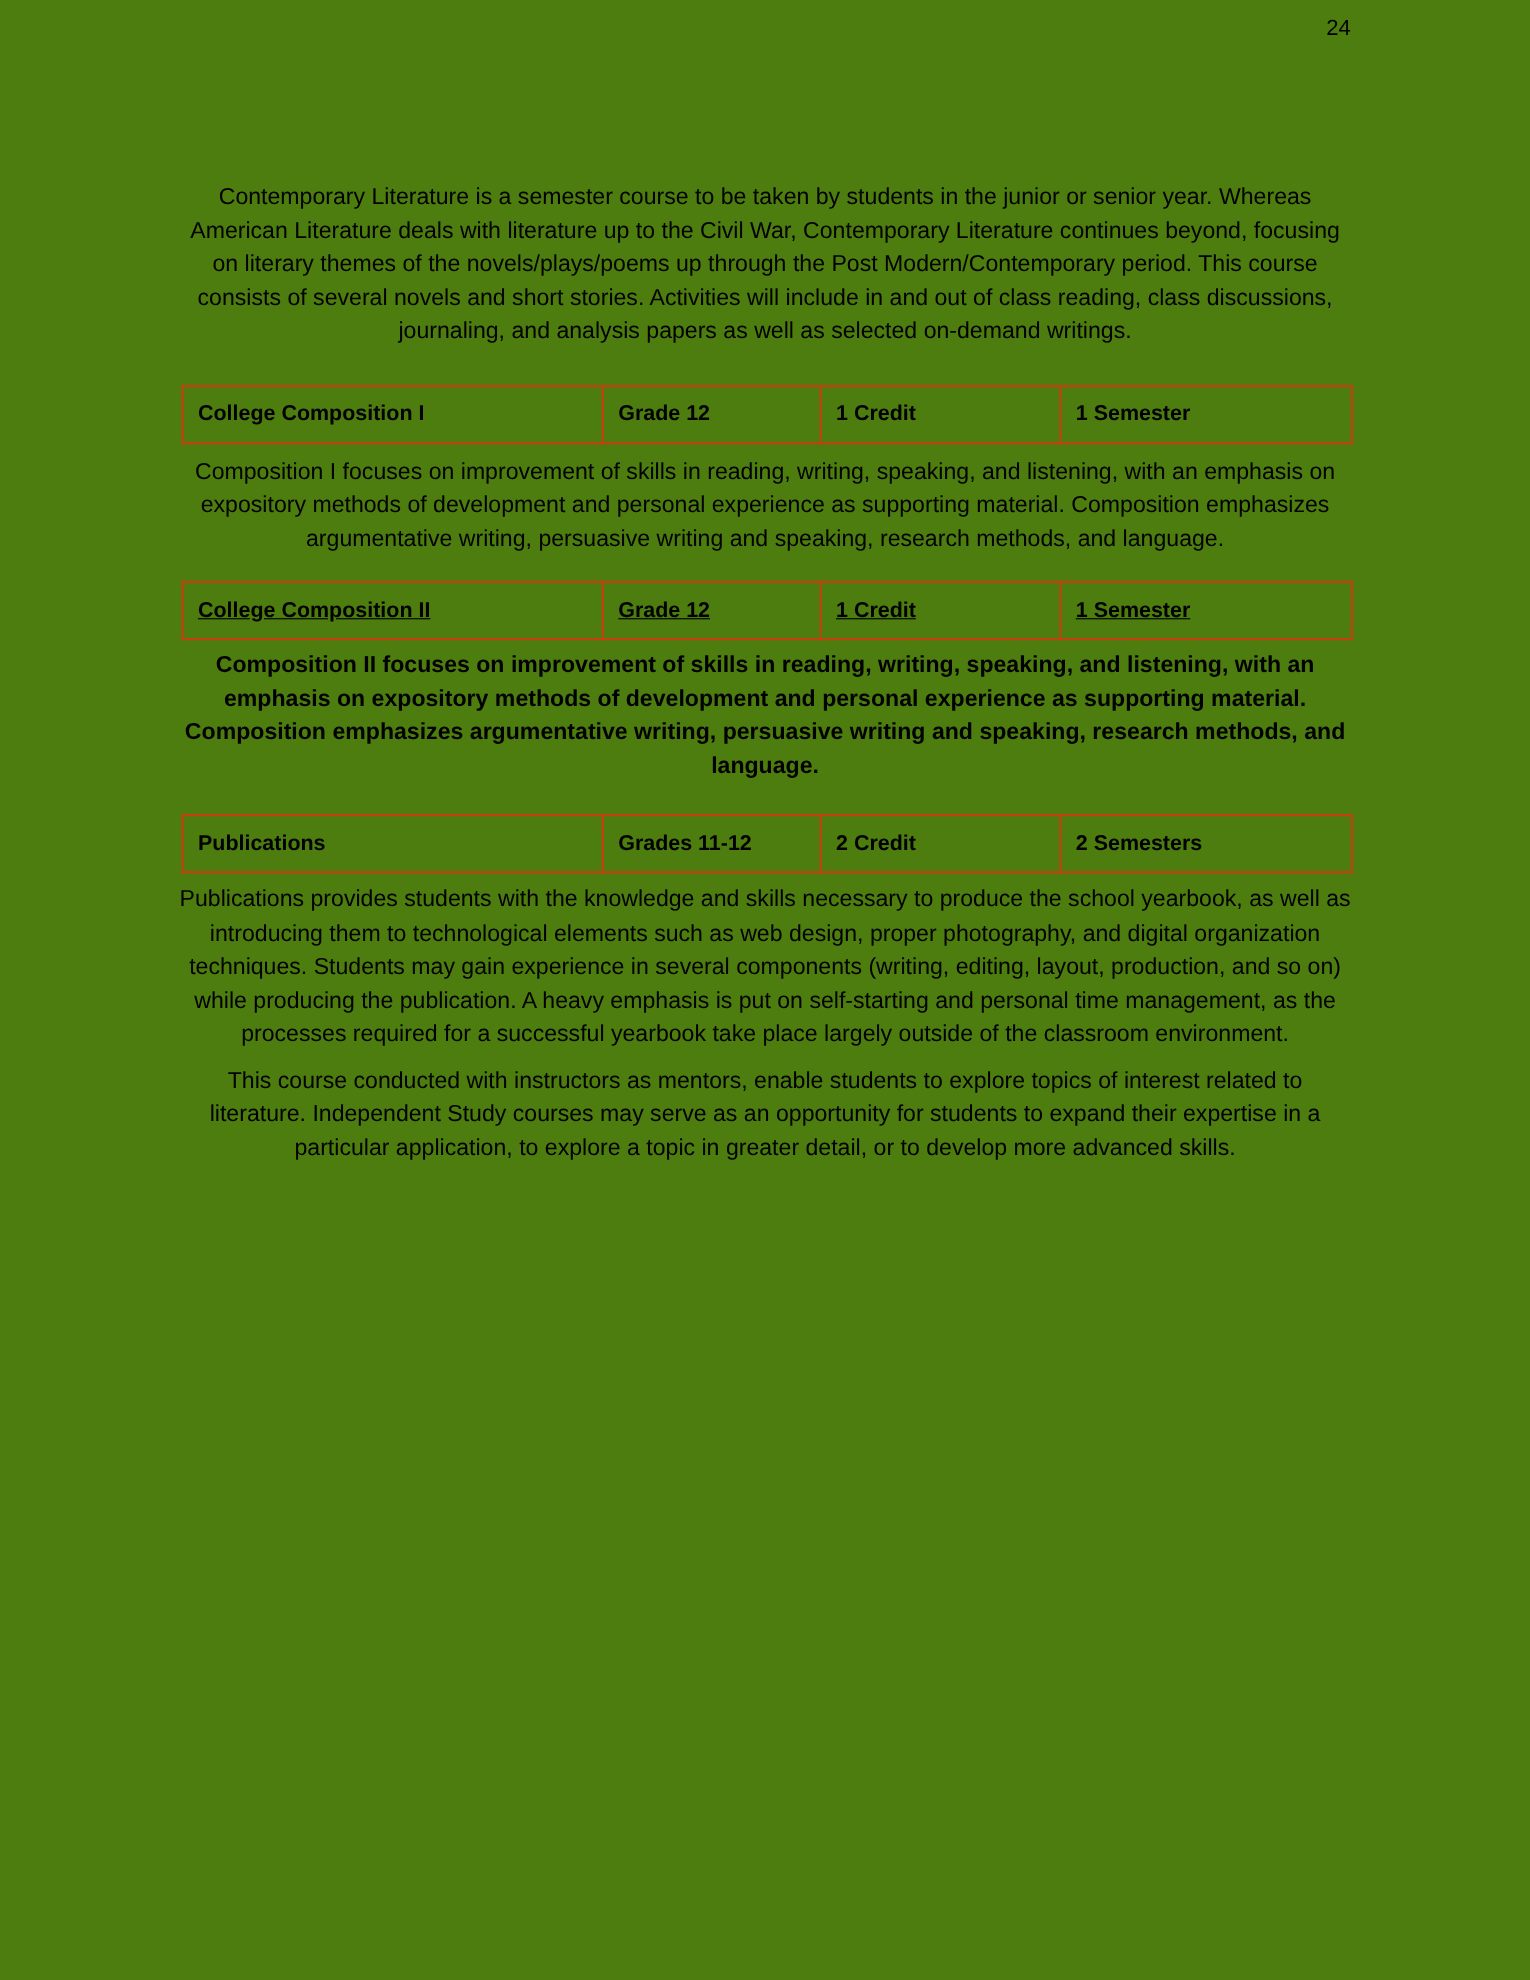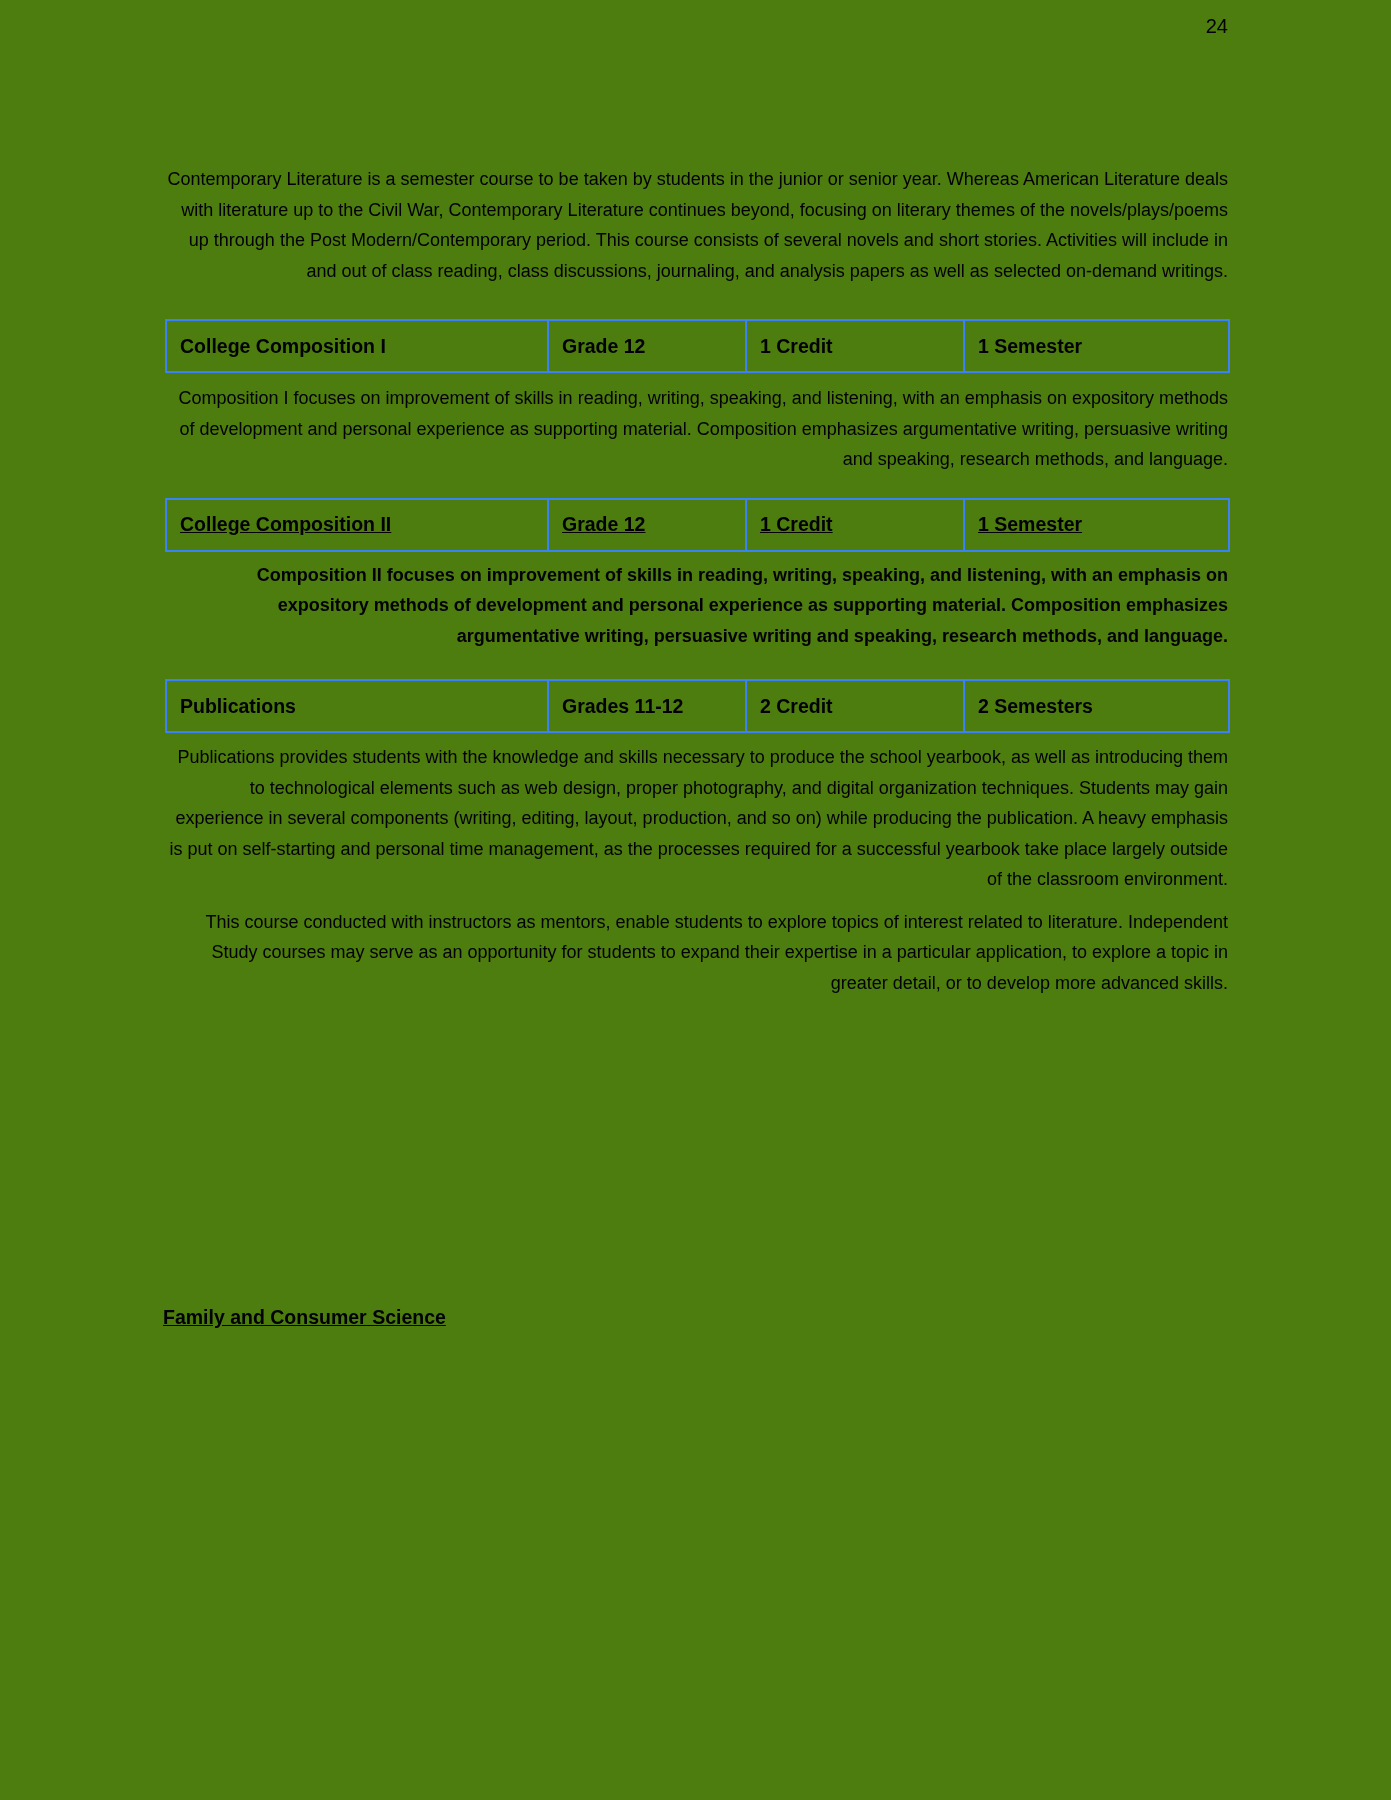--- a/index.html
+++ b/index.html
@@ -28,33 +28,33 @@
   }
   .content {
     position: absolute;
     top: 0;
     left: 163px;
     width: 1065px;
     padding-top: 164px;
   }
   .para {
     margin: 0;
-    font-size: 18px;
+    font-size: 21px;
     line-height: 30.5px;
     color: #000000;
-    text-align: right;
+    text-align: center;
   }
   table.doc-table {
     border-collapse: collapse;
     table-layout: fixed;
     width: 1063px;
     margin-left: 2px;
   }
   table.doc-table td {
-    border: 2px solid #3b82f6;
+    border: 2px solid #c2410c;
     font-weight: bold;
     font-size: 19.5px;
     color: #000000;
     padding: 0 6px 0 13px;
     vertical-align: middle;
     overflow: hidden;
     white-space: nowrap;
   }
   table.course-table td { height: 50px; }
   table.facs-table td { height: 52px; }
@@ -138,17 +138,16 @@
         <td>Grades 11-12</td>
         <td>2 Credit</td>
         <td>2 Semesters</td>
       </tr>
     </tbody>
       </table>
     <p class="para mt-d3">Publications provides students with the knowledge and skills necessary to produce the school yearbook, as well as introducing them to technological elements such as web design, proper photography, and digital organization techniques. Students may gain experience in several components (writing, editing, layout, production, and so on) while producing the publication. A heavy emphasis is put on self-starting and personal time management, as the processes required for a successful yearbook take place largely outside of the classroom environment.</p>
 
     <p class="para mt-d4">This course conducted with instructors as mentors, enable students to explore topics of interest related to literature. Independent Study courses may serve as an opportunity for students to expand their expertise in a particular application, to explore a topic in greater detail, or to develop more advanced skills.</p>
 
-    <h2 class="section-heading">Family and Consumer Science</h2>
 
 
   </div>
 </div>
 
 </body></html>

